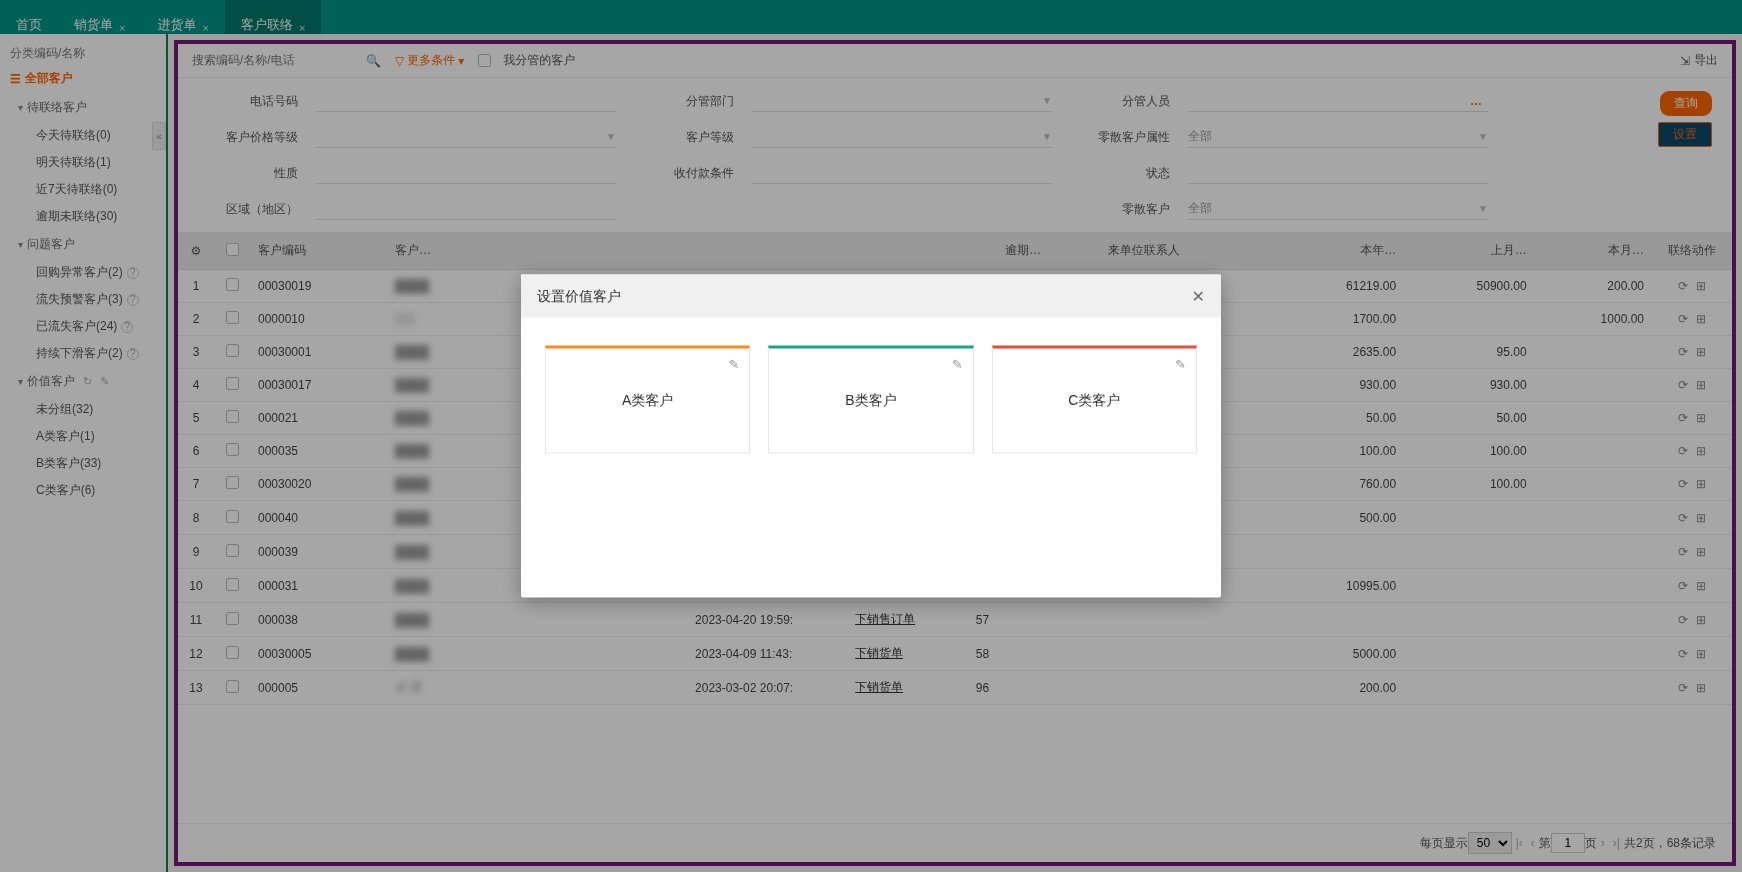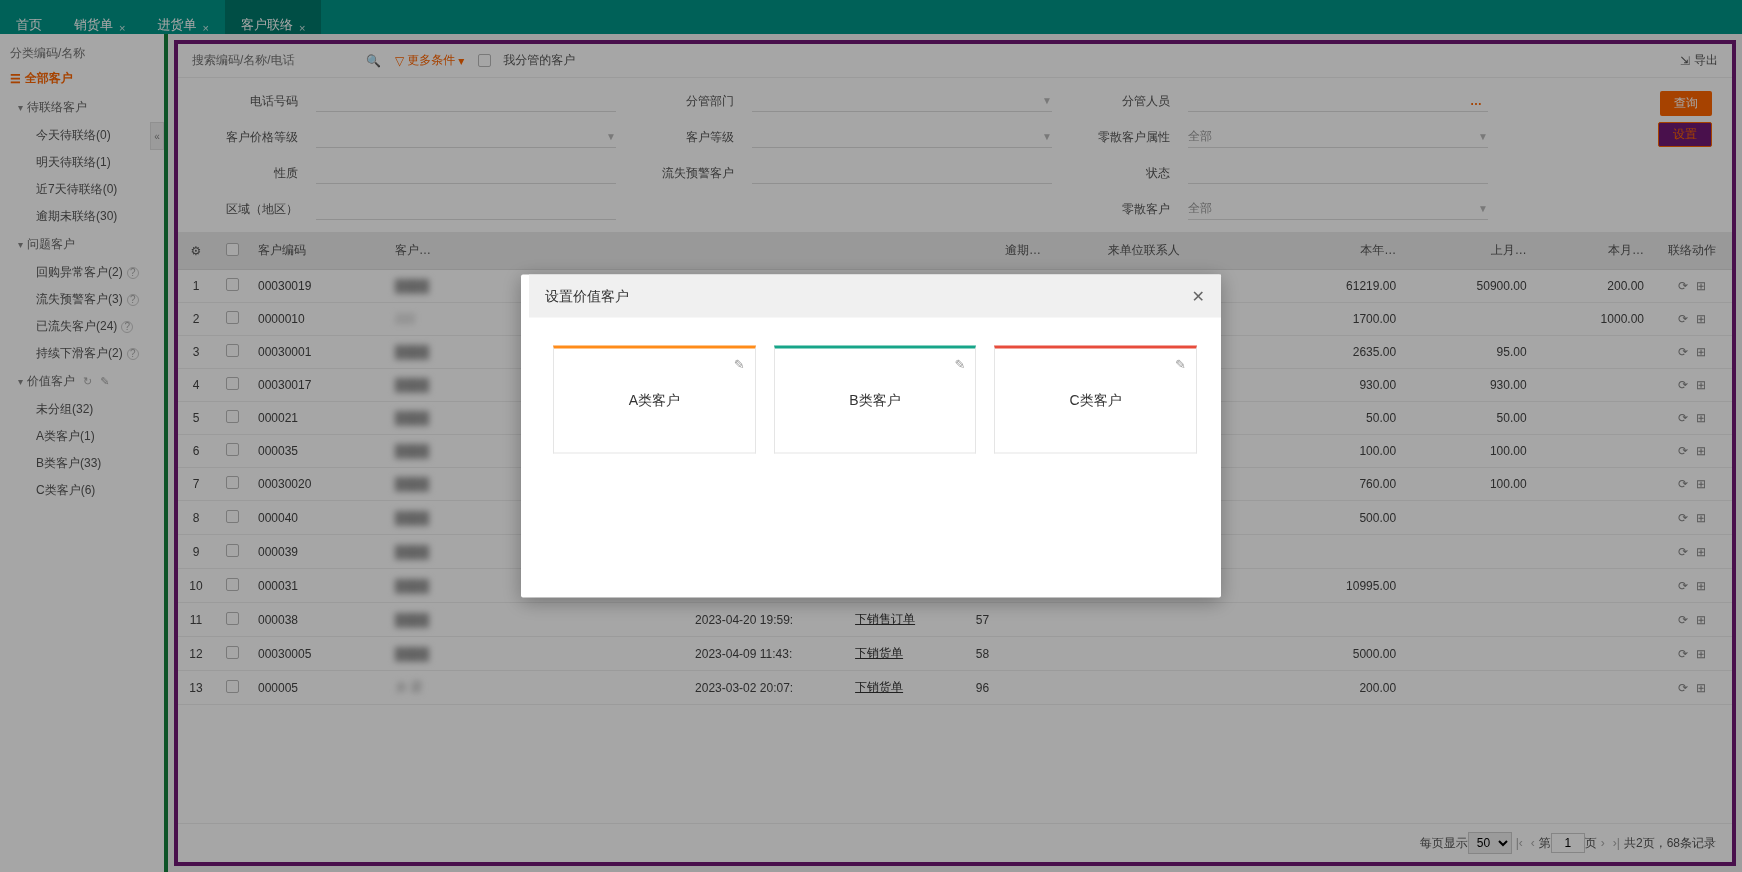--- a/index.html
+++ b/index.html
@@ -3,21 +3,21 @@
 <meta charset="utf-8">
 <style>
 * { margin: 0; padding: 0; box-sizing: border-box; }
 body { font-family: "Microsoft YaHei", sans-serif; font-size: 12px; color: #333; background: #f5f5f5; position: relative; width: 1742px; height: 872px; overflow: hidden; }
 .overlay { position: absolute; inset: 0; background: rgba(0,0,0,0.35); z-index: 100; }
 .topbar { background: #009688; height: 34px; display: flex; align-items: stretch; color: #fff; }
 .tab { padding: 0 16px; display: flex; align-items: flex-end; gap: 6px; cursor: pointer; font-size: 13px; }
 .tab.active { background: #00796b; }
 .tab .close-x { font-size: 11px; opacity: 0.8; }
 .content { display: flex; height: calc(100% - 34px); }
-.sidebar { width: 168px; background: #fff; border-right: 4px solid #15803d; padding: 8px 0; overflow-y: auto; position: relative; }
+.sidebar { width: 168px; background: #fff; border-right: 2px solid #15803d; padding: 8px 0; overflow-y: auto; position: relative; }
 .sidebar-search { display: flex; align-items: center; padding: 4px 10px; }
 .sidebar-search input { flex: 1; border: none; outline: none; font-size: 12px; color: #999; }
 .sidebar-search .icon { color: #ff6600; }
 .collapse-handle { position: absolute; top: 88px; right: 0; width: 14px; height: 28px; background: #eee; border: 1px solid #ddd; display: flex; align-items: center; justify-content: center; color: #888; font-size: 10px; z-index: 5; }
 .tree-root { padding: 6px 10px; color: #ff6600; font-weight: bold; display: flex; align-items: center; gap: 4px; }
 .tree-group { padding: 6px 10px 6px 18px; color: #666; display: flex; align-items: center; gap: 4px; }
 .tree-group.expanded::before { content: "▾"; color: #888; font-size: 10px; }
 .tree-item { padding: 5px 10px 5px 36px; color: #555; display: flex; align-items: center; gap: 4px; }
 .tree-item .help { color: #aaa; font-size: 10px; border: 1px solid #ccc; border-radius: 50%; width: 12px; height: 12px; display: inline-flex; align-items: center; justify-content: center; }
 .tree-group .small-icon { color: #aaa; font-size: 11px; margin-left: 4px; }
@@ -26,39 +26,39 @@
 .toolbar input.search { border: none; border-bottom: 1px solid transparent; width: 160px; font-size: 12px; outline: none; }
 .toolbar .search-icon { color: #ff6600; }
 .toolbar .more-cond { color: #ff6600; display: flex; align-items: center; gap: 3px; }
 .toolbar .chk { display: flex; align-items: center; gap: 12px; color: #555; }
 .toolbar .export { margin-left: auto; color: #555; display: flex; align-items: center; gap: 4px; }
 .filters { padding: 12px 20px; display: grid; grid-template-columns: 100px 300px 100px 300px 100px 300px auto; row-gap: 14px; column-gap: 18px; align-items: center; position: relative; }
 .filters label { text-align: right; color: #555; font-size: 12px; }
 .filters .field { border-bottom: 1px solid #ddd; height: 22px; display: flex; align-items: center; justify-content: space-between; color: #999; }
 .filters .caret { color: #bbb; font-size: 10px; }
 .filters .btns { display: flex; flex-direction: column; gap: 6px; align-items: flex-end; }
-.btn-primary { background: #ff6600; color: #fff; border: none; padding: 4px 14px; border-radius: 2px; font-size: 12px; cursor: pointer; }
-.btn-outline { background: #701a75; color: #ff6600; border: 1px solid #ff6600; padding: 3px 14px; border-radius: 2px; font-size: 12px; cursor: pointer; }
+.btn-primary { background: #ff6600; color: #fff; border: none; padding: 4px 14px; border-radius: 9px; font-size: 12px; cursor: pointer; }
+.btn-outline { background: #0c4a6e; color: #ff6600; border: 1px solid #ff6600; padding: 3px 14px; border-radius: 2px; font-size: 12px; cursor: pointer; }
 .filters .dots { color: #ff6600; font-weight: bold; padding: 0 6px; }
 .table-wrap { flex: 1; overflow: auto; }
 table { border-collapse: collapse; width: 100%; font-size: 12px; }
 thead th { background: #ebebeb; color: #555; font-weight: normal; padding: 10px 8px; border-bottom: 1px solid #ddd; text-align: left; white-space: nowrap; position: sticky; top: 0; }
 thead th.gear { text-align: center; width: 36px; }
 tbody td { padding: 8px 8px; border-bottom: 1px solid #eee; white-space: nowrap; color: #444; }
 tbody td.num { text-align: right; }
 tbody td.center { text-align: center; }
 tbody td .link { color: #333; text-decoration: underline; cursor: pointer; }
 tbody td .blur { filter: blur(3px); color: #999; }
 .row-actions { color: #888; display: flex; gap: 8px; justify-content: center; }
 .row-actions span { cursor: pointer; }
 .pager { border-top: 1px solid #eee; padding: 8px 16px; display: flex; align-items: center; justify-content: flex-end; color: #555; font-size: 12px; }
 .pager select, .pager input { border: 1px solid #ccc; padding: 2px 4px; font-size: 12px; }
 .pager input { width: 34px; text-align: center; }
 .pager .nav { color: #aaa; padding: 0 4px; cursor: pointer; }
-.modal { position: absolute; z-index: 200; left: 50%; top: 50%; transform: translate(-50%, -50%); width: 700px; background: #fff; border-radius: 2px; box-shadow: 0 4px 20px rgba(0,0,0,0.3); padding-left: 8px; }
+.modal { position: absolute; z-index: 200; left: 50%; top: 50%; transform: translate(-50%, -50%); width: 700px; background: #fff; border-radius: 2px; box-shadow: 0 4px 20px rgba(0,0,0,0.3); }
 .modal-header { background: #f0f0f0; padding: 12px 16px; display: flex; align-items: center; justify-content: space-between; font-size: 14px; color: #333; }
 .modal-close { cursor: pointer; color: #666; font-size: 16px; }
 .modal-body { padding: 28px 24px 80px; display: flex; gap: 18px; justify-content: center; min-height: 280px; }
 .card { flex: 1; border: 1px solid #e5e5e5; border-top-width: 3px; position: relative; height: 108px; display: flex; align-items: center; justify-content: center; font-size: 14px; color: #333; }
 .card.a { border-top-color: #ff8c1a; }
 .card.b { border-top-color: #17a589; }
 .card.c { border-top-color: #e74c3c; }
 .card .edit { position: absolute; top: 8px; right: 10px; color: #999; font-size: 13px; cursor: pointer; }
 .chkbox { width: 13px; height: 13px; border: 1px solid #bbb; display: inline-block; border-radius: 2px; background: #fff; }
 </style>
@@ -173,21 +173,21 @@
           <span class="caret">▼</span>
         </div>
       <label>零散客户属性</label>
       <div class="field">
           <span>全部</span>
           <span class="caret">▼</span>
         </div>
 
       <label>性质</label>
       <div class="field"></div>
-      <label>流失预警客户</label>
+      <label>收付款条件</label>
       <div class="field"></div>
       <label>状态</label>
       <div class="field"></div>
       <div></div>
 
       <label>区域（地区）</label>
       <div class="field"></div>
       <div></div>
         <div></div>
       <label>零散客户</label>

